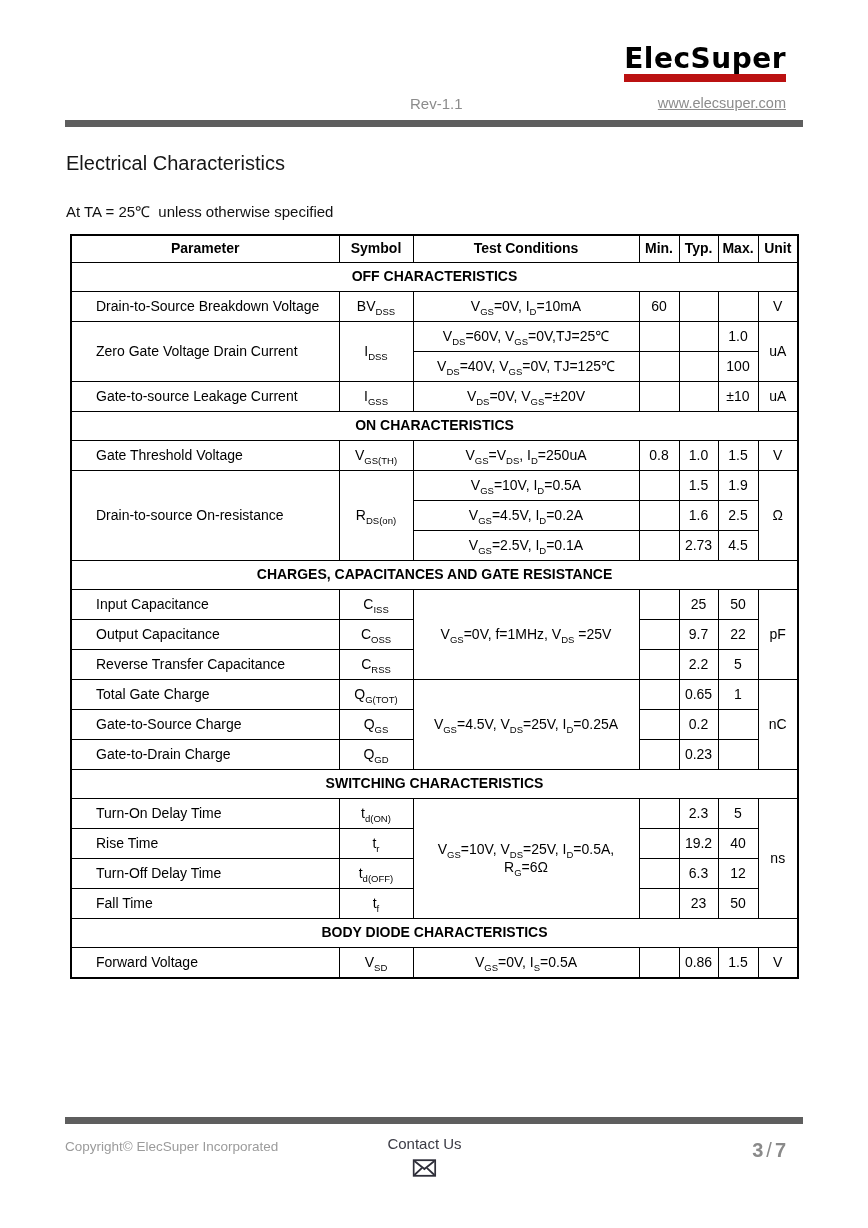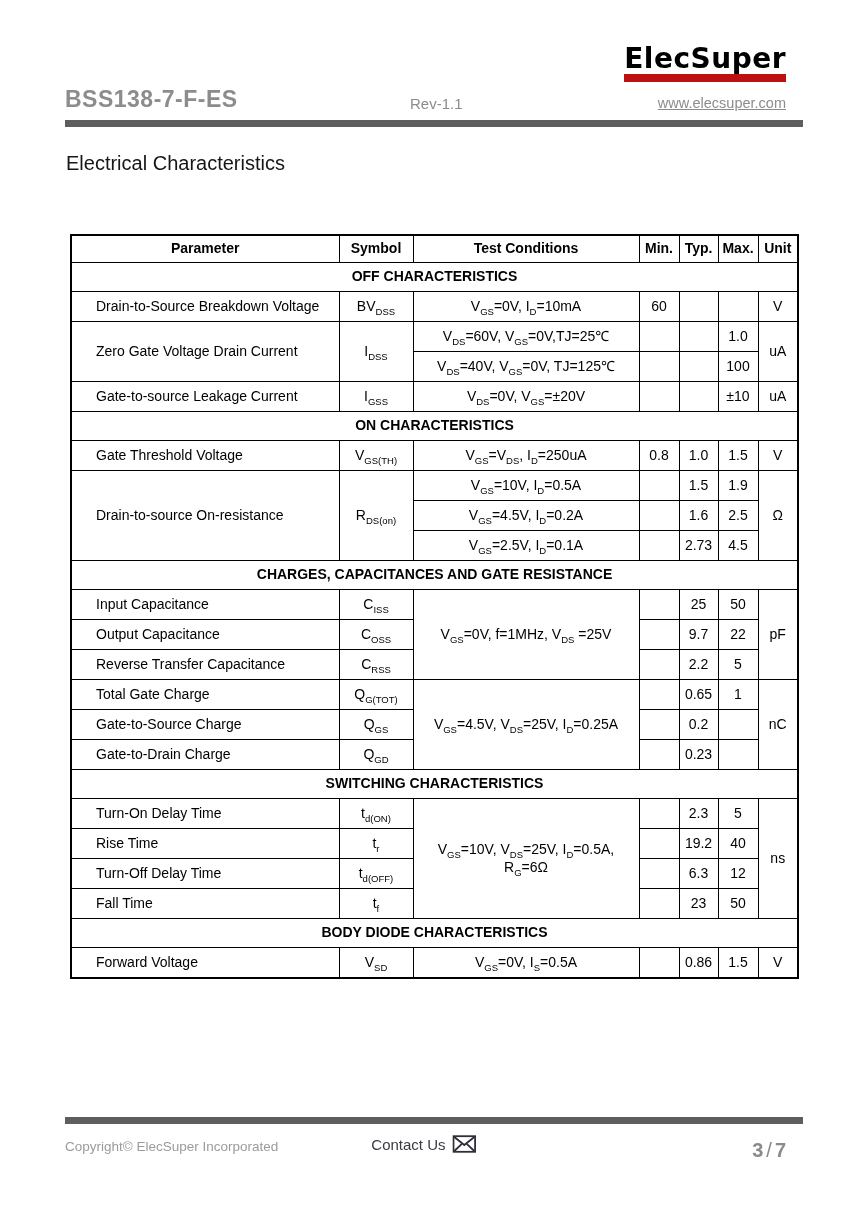--- a/index.html
+++ b/index.html
@@ -42,42 +42,42 @@
   .ec-table th { height:26px; font-size:14px; font-weight:bold; }
   .ec-table td { height:29px; }
   td.param { text-align:left; padding-left:24px; }
   td.cond  { white-space:pre-line;margin-left:48px; }
   td.section-cell { font-weight:bold; height:28px; }
   sub { font-size:68%; line-height:0; }
   
   .copyright { position:absolute; left:65px; top:1139px; font-size:13.5px; color:#9b9b9b; }
   .contact {
     position:absolute; left:50%; transform:translateX(-52%); top:1135px;
-    font-size:15px; color:#3b3b45; display:flex; align-items:center; gap:7px; cursor:pointer;
+    font-size:15px; color:#3b3b45; display:flex; align-items:center; gap:7px; cursor:pointer;flex-direction:column;
   }
   .contact svg { display:block; }
   .pagenum { position:absolute; right:66px; top:1139px; font-size:20px; color:#8a8a8a; }
   .pagenum .cur, .pagenum .tot { font-weight:bold; }
   .pagenum .sep { font-weight:normal; padding:0 3px; }
 </style>
 </head>
 <body>
 
 <div class="page">
 
   <div class="logo-block">
     <span class="logo-text">ElecSuper</span>
     <div class="logo-bar"></div>
   </div>
-  <div class="product-title">BSS138-7-F-ES</div>
   <div class="revision">Rev-1.1</div>
   <a class="website">www.elecsuper.com</a>
   <div class="rule header"></div>
 
   <div class="page-title">Electrical Characteristics</div>
+  <div class="cond-note">At TA = 25℃  unless otherwise specified</div>
 
   <table class="ec-table">
     <colgroup>
       <col style="width:268px">
         <col style="width:74px">
         <col style="width:226px">
       <col style="width:40px">
         <col style="width:39px">
         <col style="width:40px">
         <col style="width:40px">

